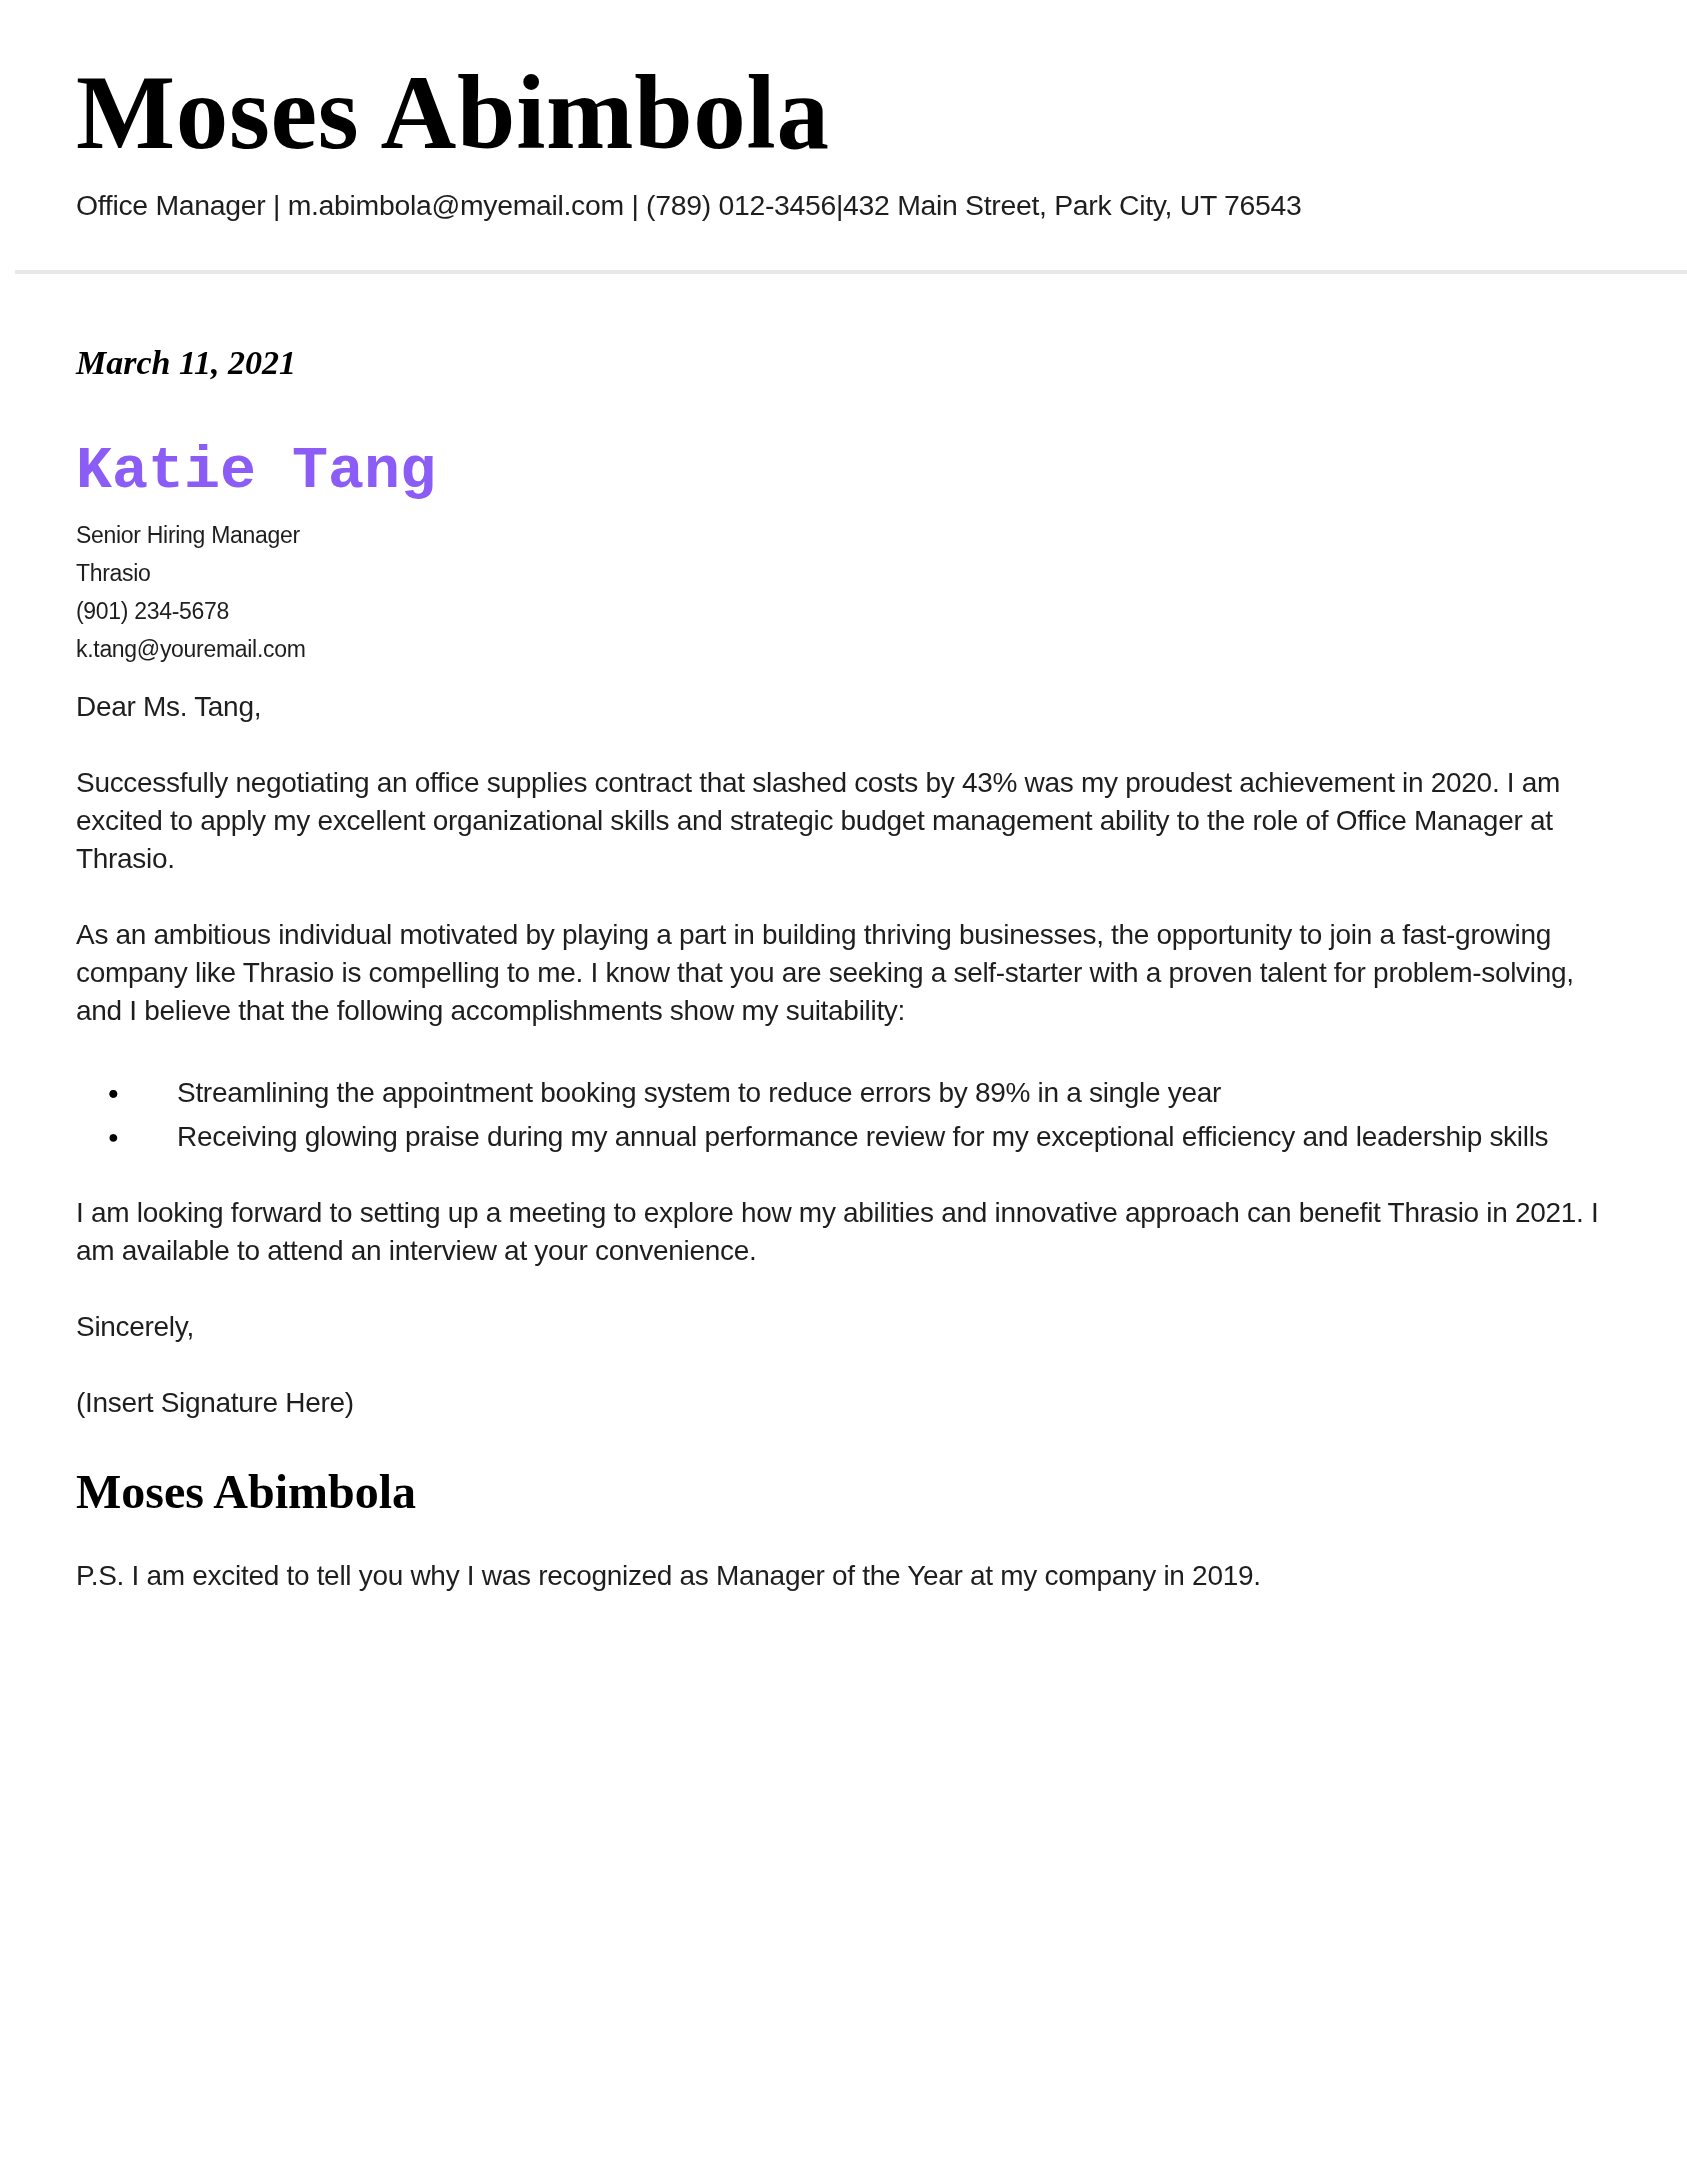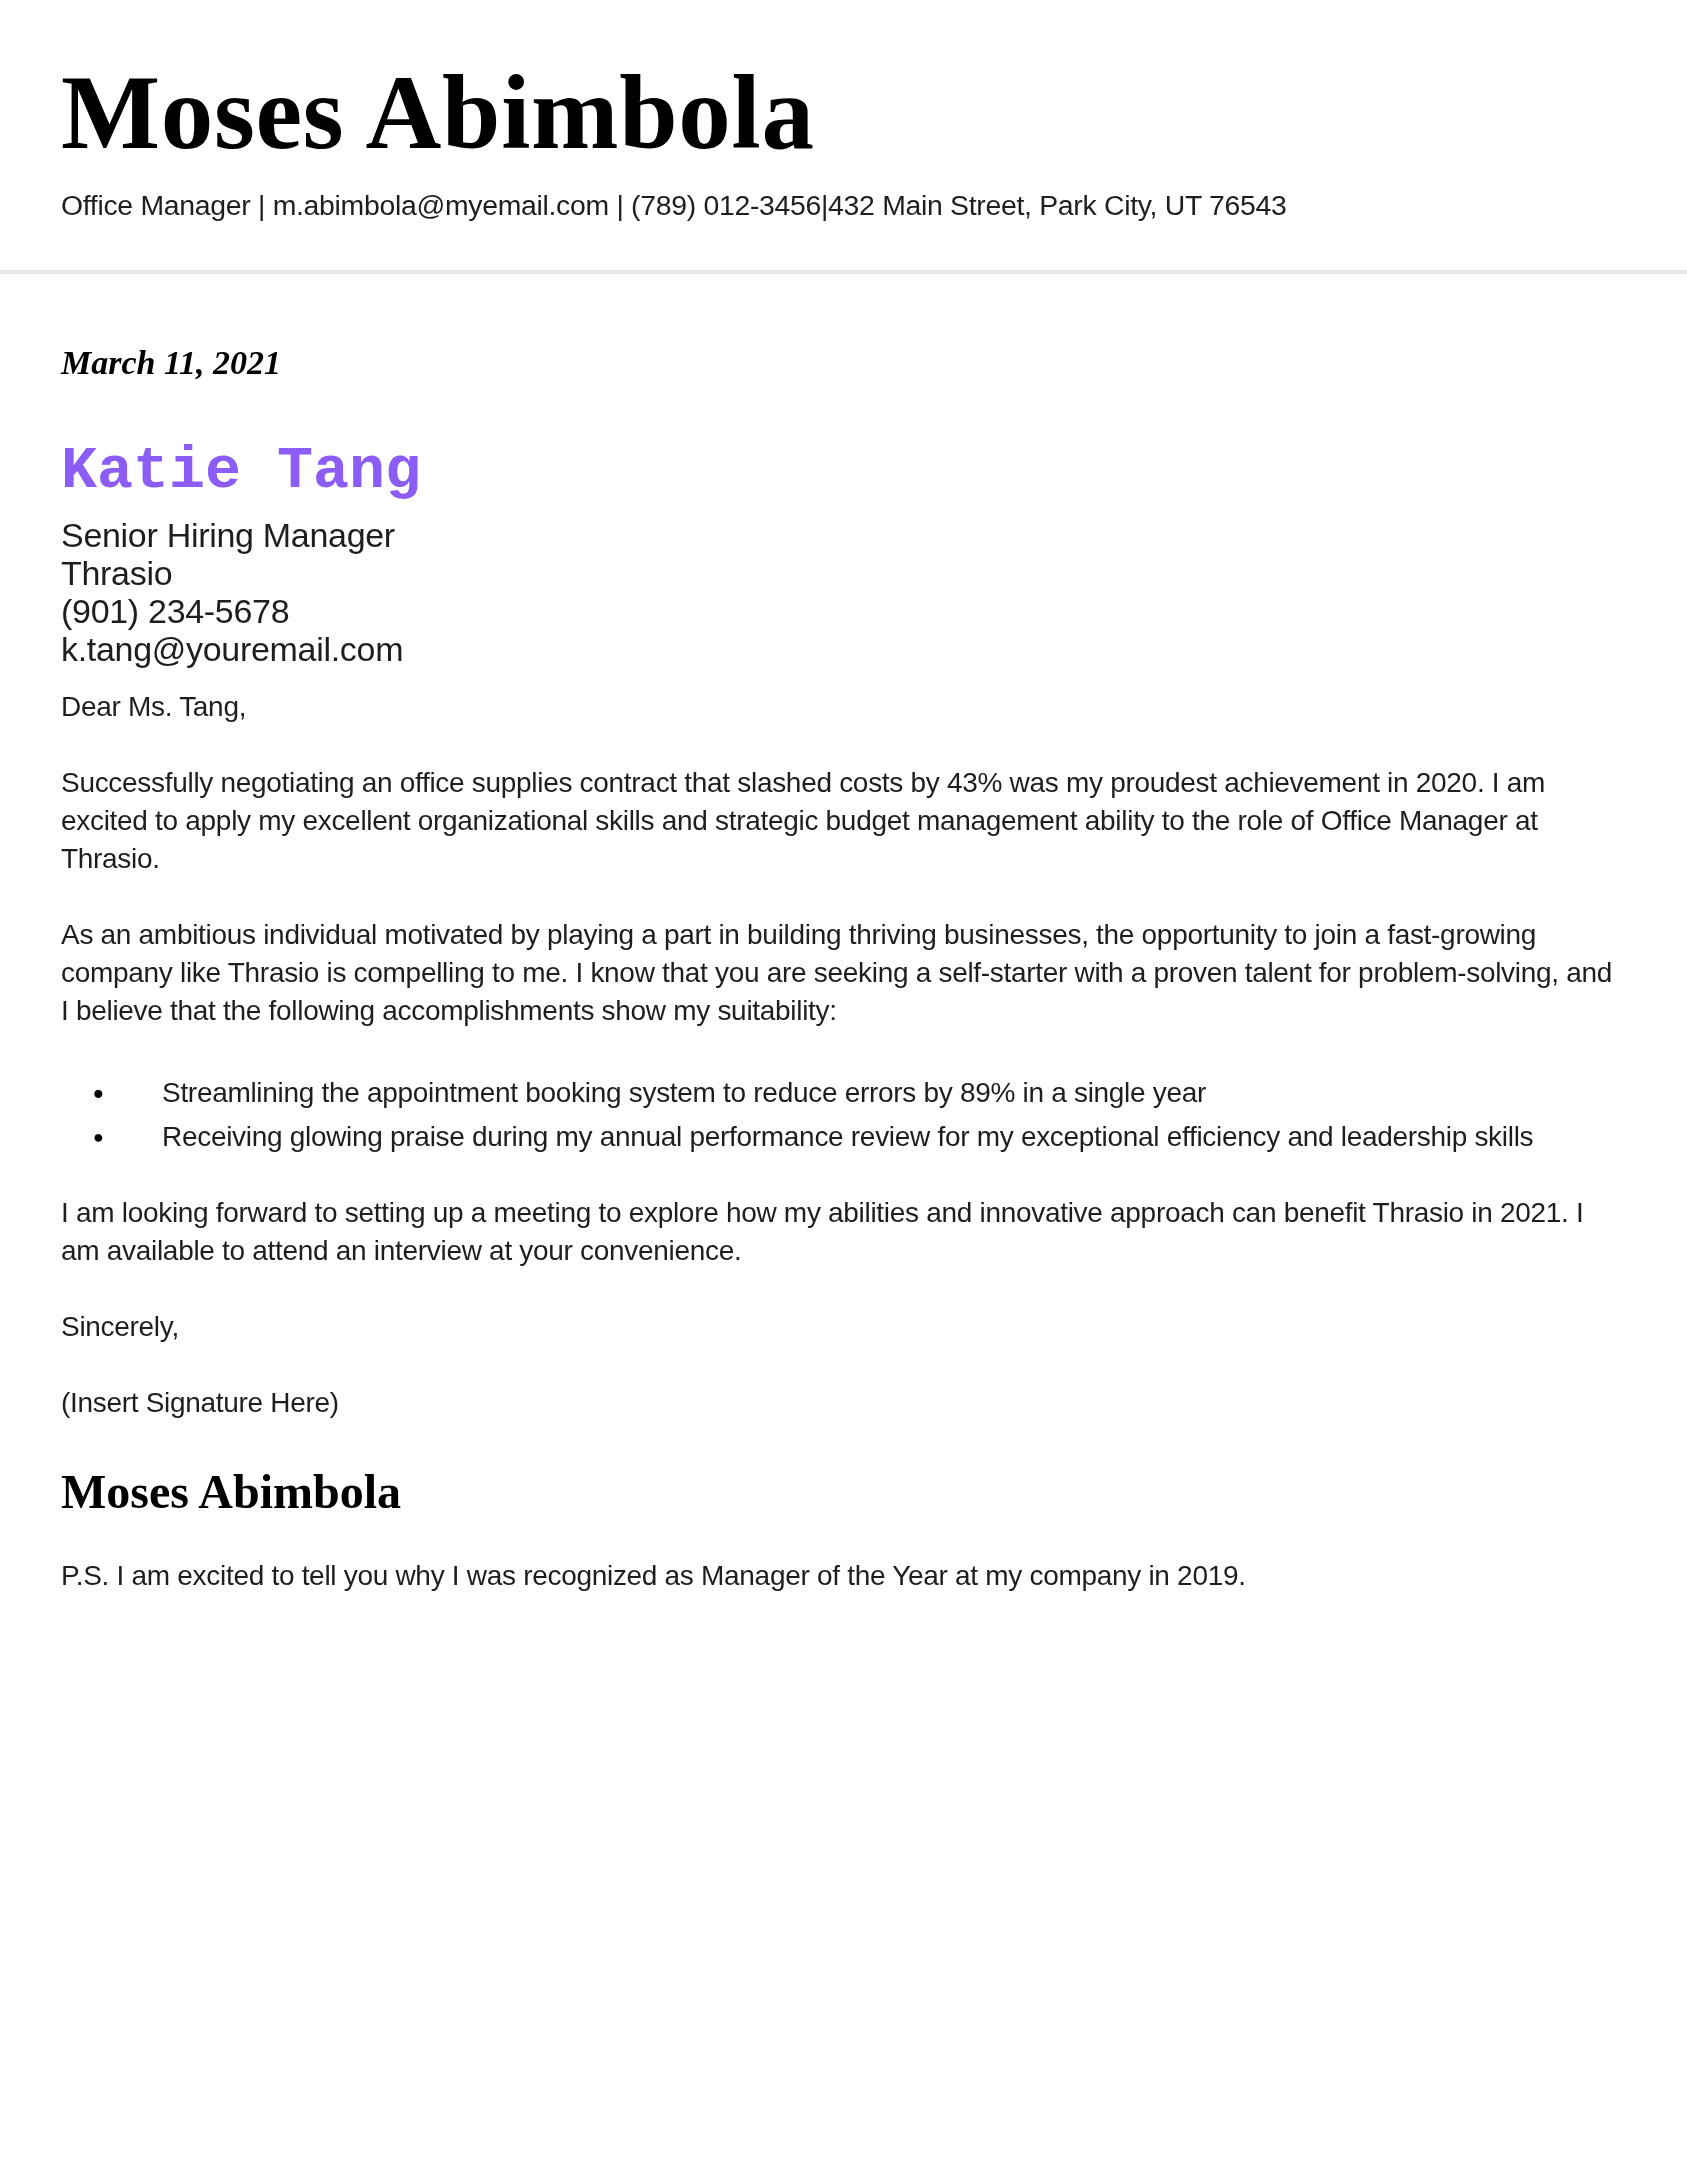--- a/index.html
+++ b/index.html
@@ -5,20 +5,21 @@
   * { margin: 0; padding: 0; box-sizing: border-box; }
   html, body { background: #ffffff; }
   body { width: 1687px; font-family: "Liberation Sans", sans-serif; }
 
   .page {
     position: relative;
     width: 1687px;
     height: 2183px;
     background: #ffffff;
     overflow: hidden;
+    padding-left: 15px;
   }
 
   .inner { padding-left: 61px; padding-right: 74px; }
 
   
   .applicant-name {
     margin-top: 58px;
     font-family: "Liberation Serif", serif;
     font-weight: 700;
     font-size: 105px;
@@ -54,21 +55,21 @@
   .recipient-name {
     margin-top: 54px;
     font-family: Liberation Mono, monospace;
     font-weight: 700;
     font-size: 60px;
     line-height: 1.15;
     color: #8b5cf6;
   }
   .recipient-details { margin-top: 9.3px; }
   .detail-line {
-    font-size: 34px;
+    font-size: 23px;
     line-height: 38px;
     color: #1e1e1e;
     letter-spacing: -0.3px;
   }
 
   .body-text {
     font-size: 28px;
     line-height: 38px;
     color: #1e1e1e;
     letter-spacing: -0.3px;

